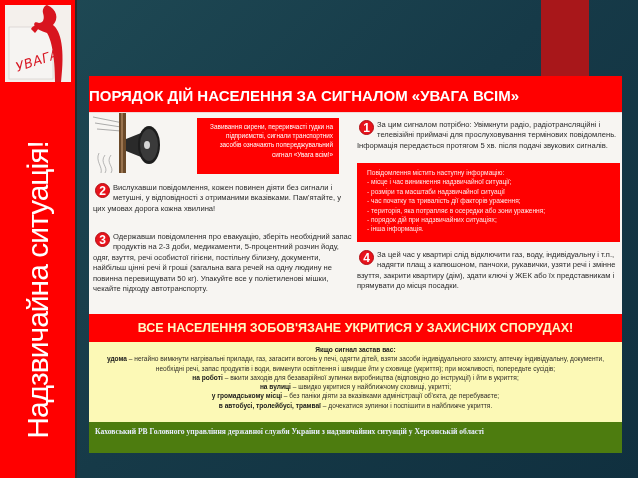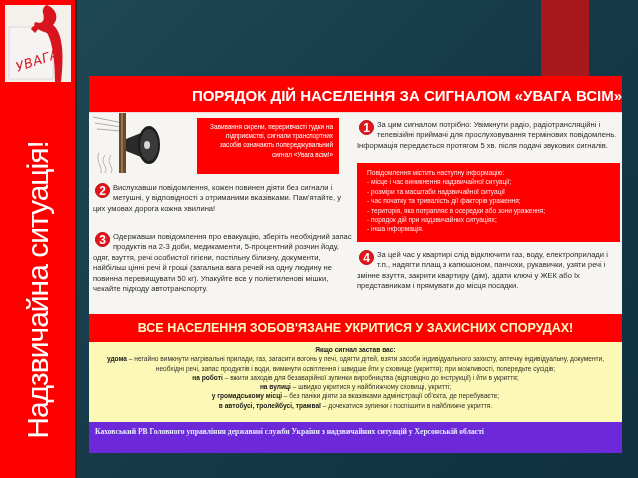--- a/index.html
+++ b/index.html
@@ -43,21 +43,21 @@
     }
     .poster {
       position: absolute; left: 89px; top: 76px; width: 533px; height: 377px;
       background: #f7f5f2;
       overflow: hidden;
     }
     .poster-header {
       position: absolute; left: 0; top: 0; width: 100%; height: 36px;
       background: #ff0000;
       color: #ffffff; font-weight: bold;
-      font-size: 15px; text-align: right;
+      font-size: 15px; text-align: left;
       line-height: 40px;
     }
     .siren {
       position: absolute; left: 4px; top: 37px; width: 85px; height: 60px;
     }
     .siren-box {
       position: absolute; left: 108px; top: 42px; width: 142px; height: 56px;
       background: #ff0000; color: #fff;
       font-size: 6.4px; line-height: 9.2px; text-align: right;
       padding: 4px 6px 0 6px;
@@ -91,21 +91,21 @@
     }
     .yellow {
       position: absolute; left: 0; top: 266px; width: 100%; height: 80px;
       background: #fcf9b6; color: #33302a;
       font-size: 6.6px; line-height: 9.3px; text-align: center;
       padding: 3px 8px 0 8px;
     }
     .yellow b { color: #1a1a1a; }
     .blue {
       position: absolute; left: 0; top: 346px; width: 100%; height: 31px;
-      background: #6d28d9; color: #e8eeff;
+      background: #4d7c0f; color: #e8eeff;
       font-family: "Liberation Serif", serif; font-weight: bold;
       font-size: 7.6px; line-height: 11px;
       padding: 4px 6px 0 6px;
     }
     .border-line {
       position: absolute; left: 0; top: 36px; width: 100%; height: 1px;
       background: #f0d7d7;
     }
   </style>
 </head>
@@ -164,21 +164,21 @@
     <span>Вислухавши повідомлення, кожен повинен діяти без сигнали і метушні, у відповідності з отриманими вказівками. Пам'ятайте, у цих умовах дорога кожна хвилина!</span>
   </div>
 
   <div class="step step3">
     <span class="num">3</span>
     <span>Одержавши повідомлення про евакуацію, зберіть необхідний запас продуктів на 2-3 доби, медикаменти, 5-процентний розчин йоду, одяг, взуття, речі особистої гігієни, постільну білизну, документи, найбільш цінні речі й гроші (загальна вага речей на одну людину не повинна перевищувати 50 кг). Упакуйте все у поліетиленові мішки, чекайте підходу автотранспорту.</span>
   </div>
 
   <div class="step step4">
     <span class="num">4</span>
-    <span>За цей час у квартирі слід відключити газ, воду, електроприлади і т.п., надягти плащ з капюшоном, панчохи, рукавички, узяти речі і змінне взуття, закрити квартиру (дім), здати ключі у ЖЕК або їх представникам і прямувати до місця посадки.</span>
+    <span>За цей час у квартирі слід відключити газ, воду, індивідуальну і т.п., надягти плащ з капюшоном, панчохи, рукавички, узяти речі і змінне взуття, закрити квартиру (дім), здати ключі у ЖЕК або їх представникам і прямувати до місця посадки.</span>
   </div>
 
   <div class="banner">ВСЕ НАСЕЛЕННЯ ЗОБОВ'ЯЗАНЕ УКРИТИСЯ У ЗАХИСНИХ СПОРУДАХ!</div>
 
   <div class="yellow">
     <div><b>Якщо сигнал застав вас:</b></div>
     <div><b>удома</b><span> – негайно вимкнути нагрівальні прилади, газ, загасити вогонь у печі, одягти дітей, взяти засоби індивідуального захисту, аптечку індивідуальну, документи, необхідні речі, запас продуктів і води, вимкнути освітлення і швидше йти у сховище (укриття); при можливості, попередьте сусідів;</span></div>
     <div><b>на роботі</b><span> – вжити заходів для безаварійної зупинки виробництва (відповідно до інструкції) і йти в укриття;</span></div>
     <div><b>на вулиці</b><span> – швидко укритися у найближчому сховищі, укритті;</span></div>
     <div><b>у громадському місці</b><span> – без паніки діяти за вказівками адміністрації об'єкта, де перебуваєте;</span></div>

